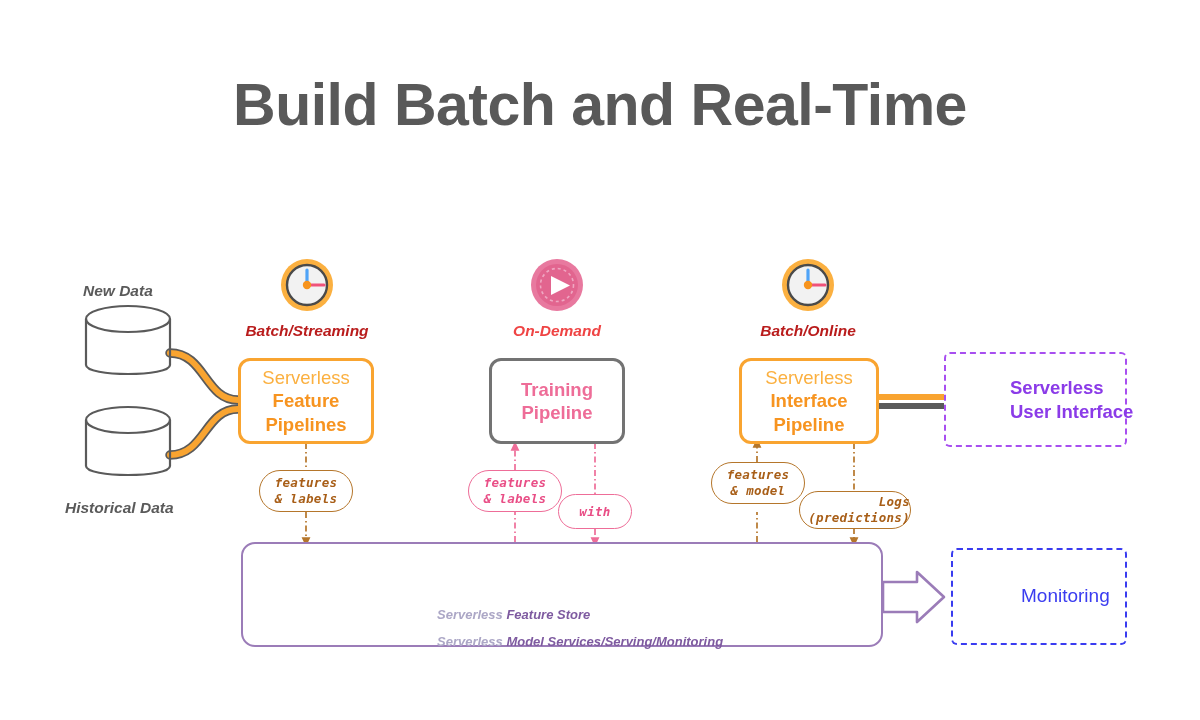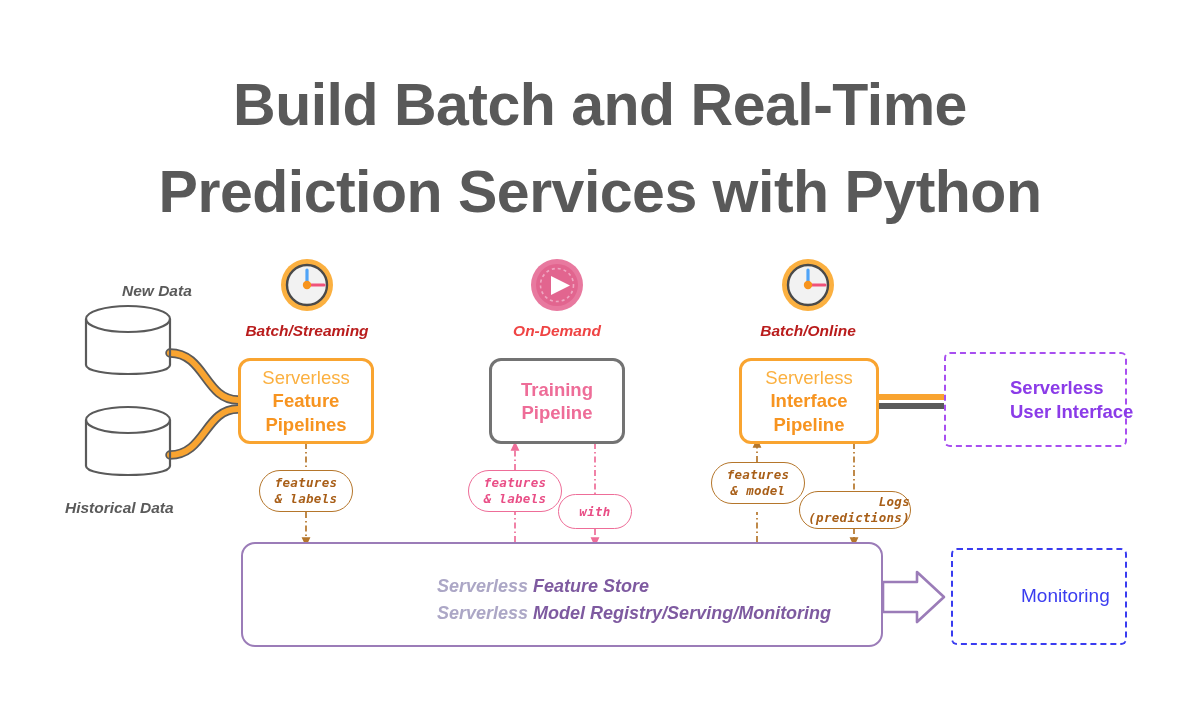--- a/index.html
+++ b/index.html
@@ -67,21 +67,21 @@
   }
   .pill-brown{border:1.6px solid #B5762B;color:#A85E17;}
   .pill-pink{border:1.6px solid #EE6D98;color:#E94E86;}
 
   
   .platform{
     position:absolute;box-sizing:border-box;
     border:2.6px solid #9B7CB8;border-radius:14px;background:#fff;
   }
   .platform-text{
-    position:absolute;font-size:18px;line-height:1.42;white-space:nowrap;
+    position:absolute;font-size:13px;line-height:1.42;white-space:nowrap;margin-top:32px;
   }
   .platform-text .dim{color:#ACA7C6;font-style:italic;font-weight:bold;}
   .platform-text .strong{color:#7E5AA0;font-style:italic;font-weight:bold;}
 
   
   .dash-box{
     position:absolute;box-sizing:border-box;background:#fff;
     display:flex;align-items:center;
   }
   .dash-violet{border:2.2px dashed #A84FF0;border-radius:6px;}
@@ -95,21 +95,20 @@
   
   svg.layer{position:absolute;left:0;top:0;width:1200px;height:720px;pointer-events:none;}
 </style>
 </head>
 <body>
 
 <div id="stage">
 
   <div class="title">
     <span>Build Batch and Real-Time</span>
-    <span class="l2">Prediction Services with Python</span>
   </div>
 
   <svg class="layer" viewBox="0 0 1200 720">
     <defs>
       <marker id="arrow-brown" markerWidth="7" markerHeight="7" refX="3.2" refY="3.2" orient="auto">
         <path d="M0.4,0.6 L6,3.2 L0.4,5.8 Z" fill="#B5762B"></path>
       </marker>
       <marker id="arrow-brown-up" markerWidth="7" markerHeight="7" refX="3.2" refY="3.2" orient="auto">
         <path d="M0.4,0.6 L6,3.2 L0.4,5.8 Z" fill="#B5762B"></path>
       </marker>
@@ -218,21 +217,21 @@
       <line x1="966" y1="590" x2="980" y2="590" stroke="#1C1C2E" stroke-width="2"></line>
       <line x1="966" y1="595" x2="975" y2="595" stroke="#1C1C2E" stroke-width="2"></line>
       <rect x="966" y="600" width="38" height="16" fill="none" stroke="#1C1C2E" stroke-width="1.6"></rect>
       <polyline points="968,613 977,604 984,609 1000,599" fill="none" stroke="#1C1C2E" stroke-width="2"></polyline>
       <circle cx="996" cy="612" r="8" fill="#3A6BF0" stroke="#1C1C2E" stroke-width="2"></circle>
       <circle cx="994.5" cy="610.5" r="3.2" fill="none" stroke="#ffffff" stroke-width="1.6"></circle>
       <line x1="997" y1="613" x2="1000" y2="616" stroke="#ffffff" stroke-width="1.8" stroke-linecap="round"></line>
     </g>
   </svg>
 
-  <div class="abs side-label" style="left:83px;top:282px;margin-left:39px;">New Data</div>
+  <div class="abs side-label" style="left:83px;top:282px;">New Data</div>
   <div class="abs side-label" style="left:65px;top:499px;">Historical Data</div>
 
   <div class="abs trigger-cap cap-orange" style="left:207px;top:322px;width:200px;">Batch/Streaming</div>
   <div class="abs trigger-cap cap-pink" style="left:457px;top:322px;width:200px;">On-Demand</div>
   <div class="abs trigger-cap cap-orange" style="left:708px;top:322px;width:200px;">Batch/Online</div>
 
   <div class="abs pipe-box pipe-orange" style="left:238px;top:358px;width:136px;height:86px;">
     <div class="l-light">Serverless</div>
     <div class="l-bold">Feature</div>
     <div class="l-bold">Pipelines</div>
@@ -272,21 +271,21 @@
     <div>Logs</div>
     <div>(predictions)</div>
   </div>
 
   <div class="platform" style="left:241px;top:542px;width:642px;height:105px;"></div>
 
   <div class="abs platform-text" style="left:437px;top:574px;">
     <span class="dim">Serverless </span><span class="strong">Feature Store</span>
   </div>
   <div class="abs platform-text" style="left:437px;top:601px;">
-    <span class="dim">Serverless </span><span class="strong">Model Registry/Serving/Monitoring</span>
+    <span class="dim">Serverless </span><span class="strong">Model Services/Serving/Monitoring</span>
   </div>
 
   <div class="dash-box dash-violet" style="left:944px;top:352px;width:183px;height:95px;padding-left:64px;">
     <div class="dash-label lbl-violet">
       <div>Serverless</div>
       <div>User Interface</div>
     </div>
   </div>
 
   <div class="dash-box dash-blue" style="left:951px;top:548px;width:176px;height:97px;padding-left:68px;">

